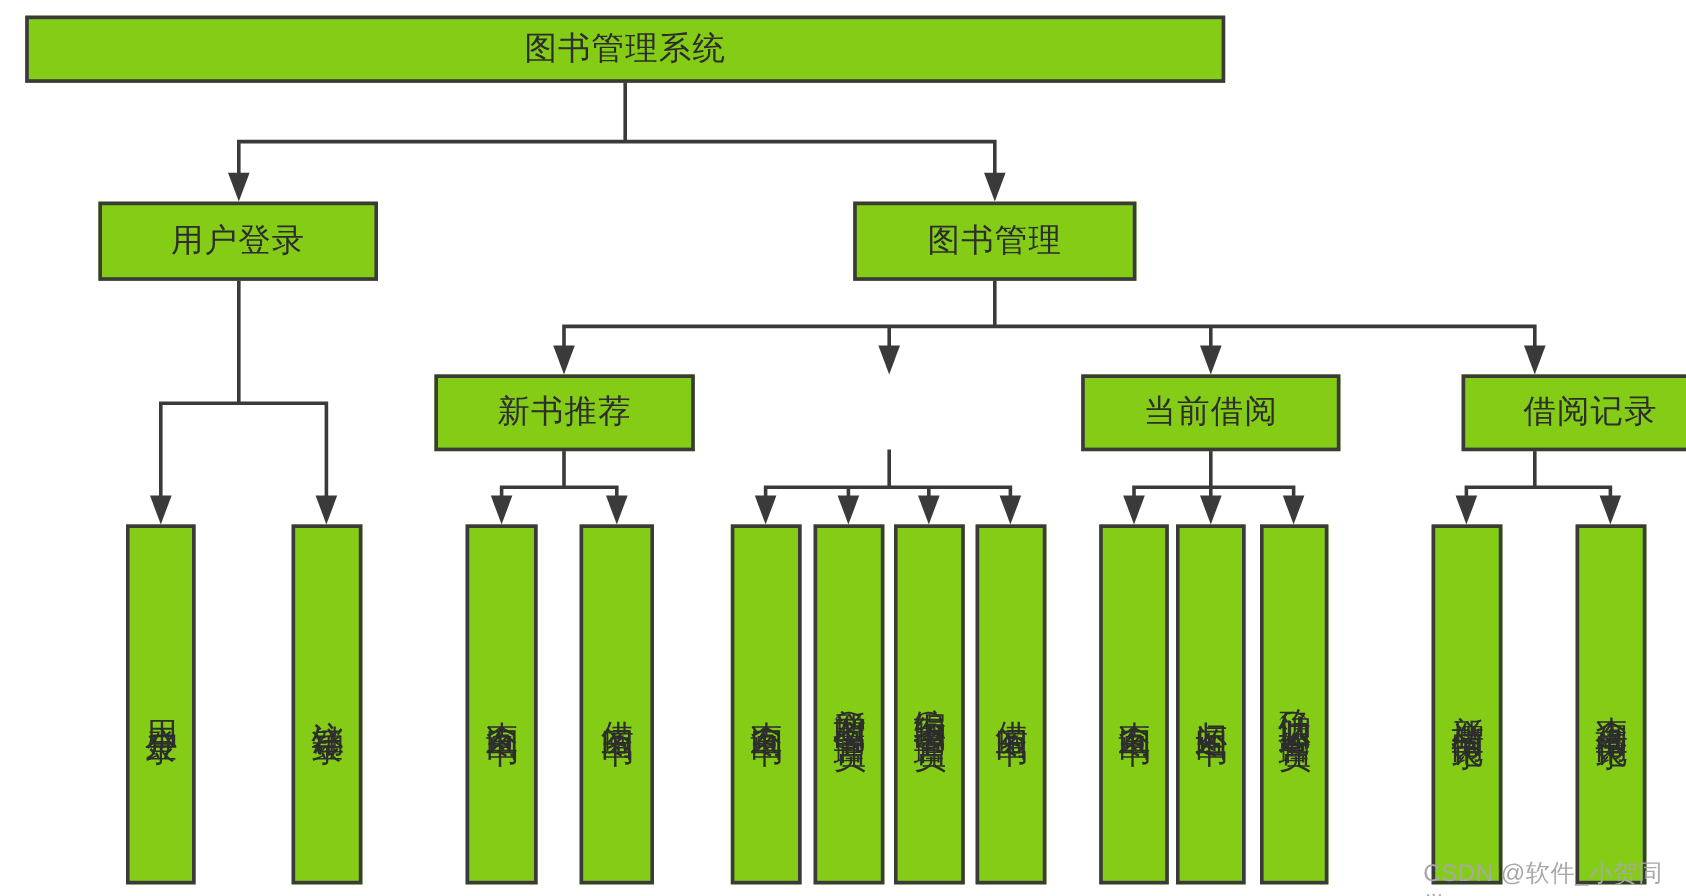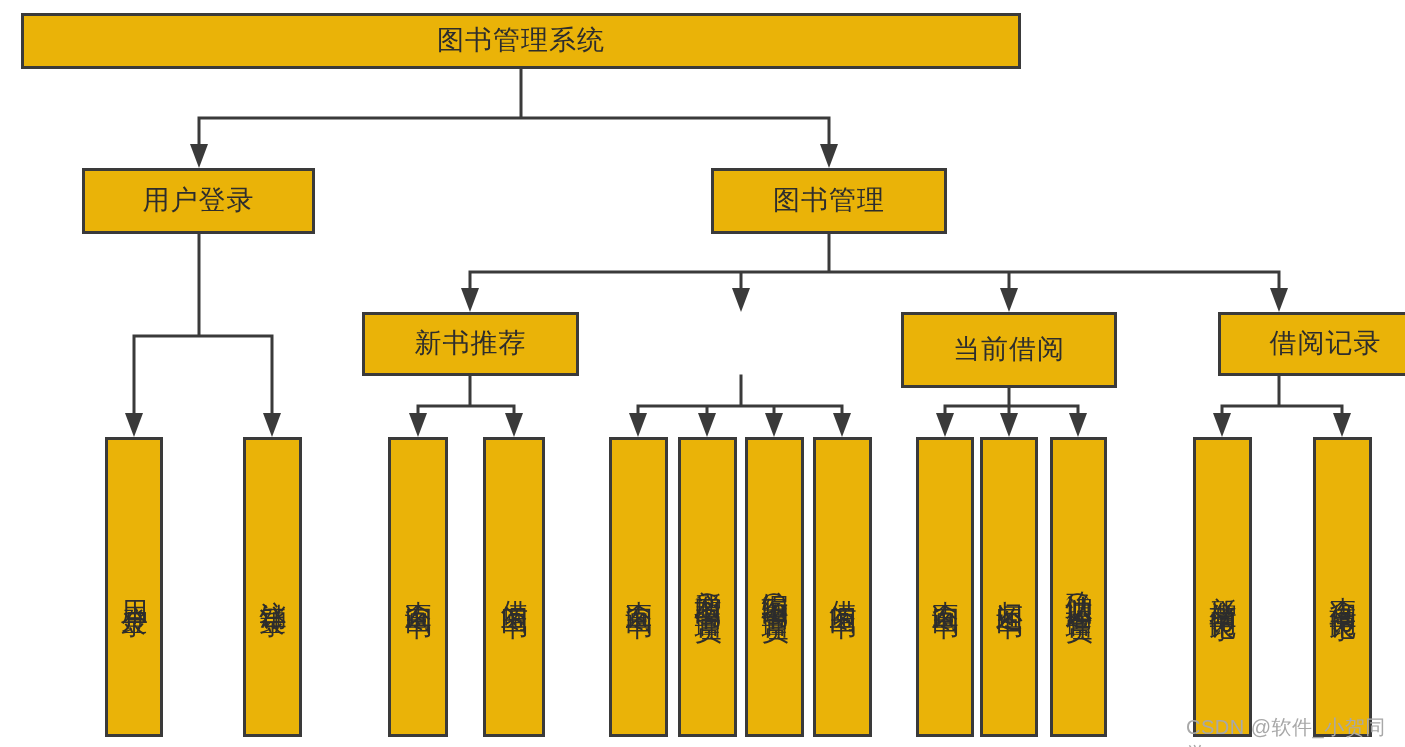--- a/index.html
+++ b/index.html
@@ -8,21 +8,21 @@
     background:var(--background,#fff);
     font-family:"Liberation Sans","DejaVu Sans",sans-serif;
     color:var(--text,#2d2d2d);
   }
   .connector-layer{position:absolute;left:0;top:0;width:1405px;height:747px;}
   .wire{fill:none;stroke:var(--line,#3a3a3a);stroke-width:3;stroke-linecap:square;}
   .connector-layer polygon{fill:var(--line,#3a3a3a);stroke:none;}
   .node{
     position:absolute;box-sizing:border-box;
     border:3px solid var(--line,#3a3a3a);
-    background:#eab308;
+    background:#84cc16;
     display:flex;align-items:center;justify-content:center;
     font-size:27px;line-height:1.15;
     white-space:nowrap;
   }
   .node.h{letter-spacing:1px;}
   .node.v{
     writing-mode:vertical-rl;
     letter-spacing:4px;
     line-height:1;
     white-space:normal;
@@ -81,21 +81,21 @@
       <polygon points="1333,413 1351,413 1342,437"></polygon>
     </g>
   </svg>
 
   <div class="node h" style="left:21px;top:13px;width:1000px;height:56px">图书管理系统</div>
 
   <div class="node h" style="left:82px;top:168px;width:233px;height:66px">用户登录</div>
   <div class="node h" style="left:711px;top:168px;width:236px;height:66px">图书管理</div>
 
   <div class="node h" style="left:362px;top:312px;width:217px;height:64px">新书推荐</div>
-  <div class="node h" style="left:901px;top:312px;width:216px;height:76px">当前借阅</div>
+  <div class="node h" style="left:901px;top:312px;width:216px;height:64px">当前借阅</div>
   <div class="node h" style="left:1218px;top:312px;width:215px;height:64px">借阅记录</div>
 
   <div class="node v" style="left:105px;top:437px;width:58px;height:300px">用户登录</div>
   <div class="node v" style="left:243px;top:437px;width:59px;height:300px">注销登录</div>
 
   <div class="node v" style="left:388px;top:437px;width:60px;height:300px">查询图书</div>
   <div class="node v" style="left:483px;top:437px;width:62px;height:300px">借阅图书</div>
 
   <div class="node v" style="left:609px;top:437px;width:59px;height:300px">查询图书</div>
   <div class="node v" style="left:678px;top:437px;width:59px;height:300px">新增图书（管理员）</div>

